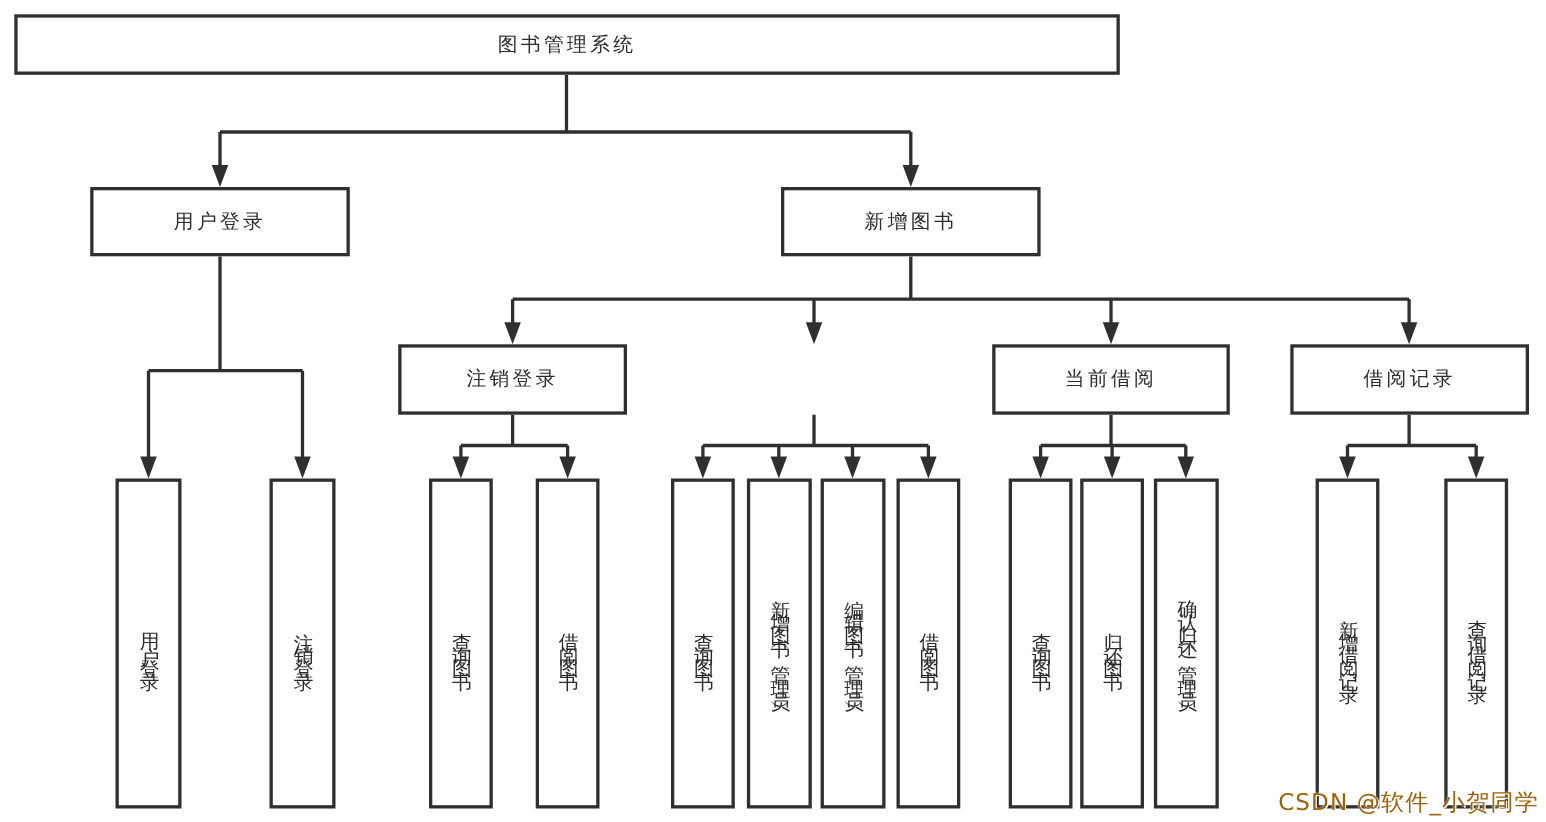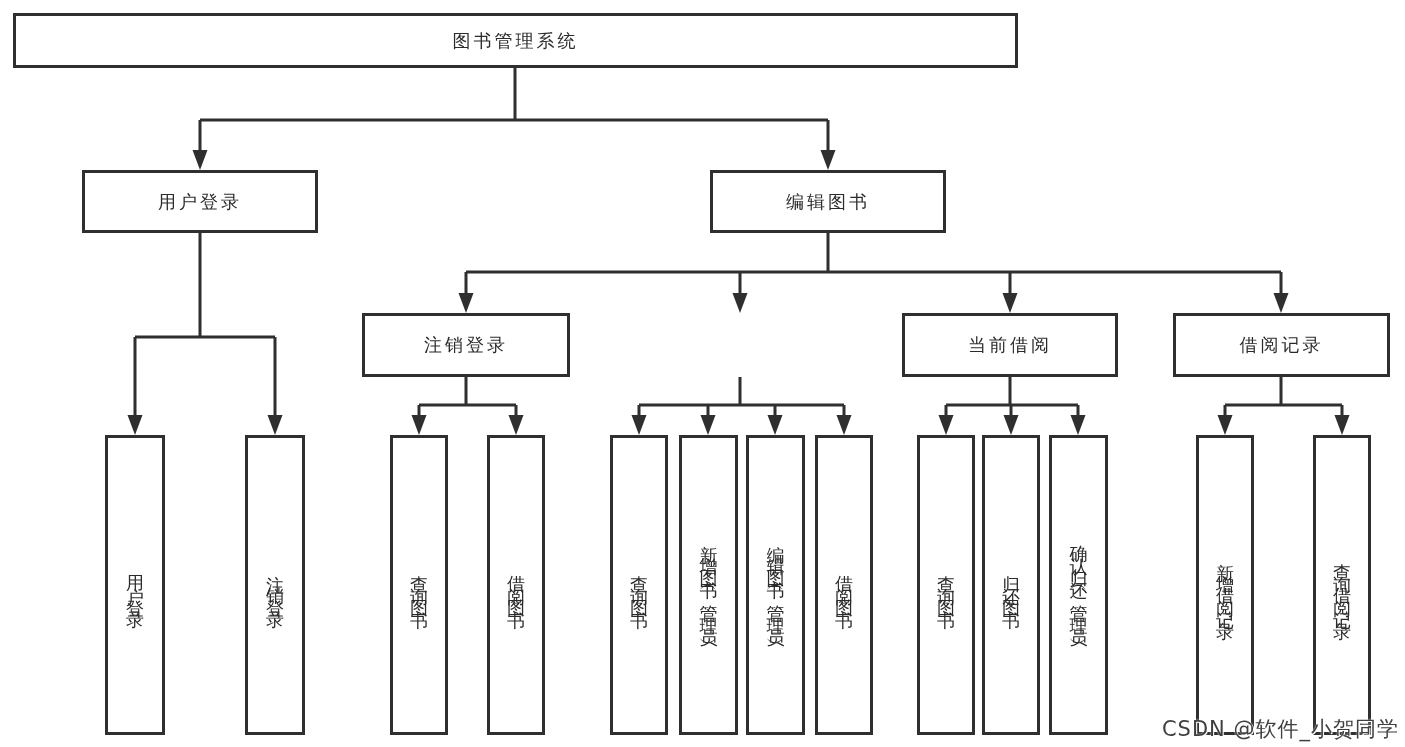--- a/index.html
+++ b/index.html
@@ -43,21 +43,21 @@
     text-orientation: mixed;
     letter-spacing: 12px;
     white-space: normal;
     line-height: 1;
   }
   .watermark {
     position: absolute;
     right: 6px;
     bottom: 4px;
     font-size: 21px;
-    color: #404040;
+    color: #a16207;
     text-shadow: 0 0 2px #ffffff, 1px 1px 0 #ffffff;
     z-index: 3;
     letter-spacing: 1px;
   }
 </style>
 </head>
 <body>
 
 <div class="canvas">
 
@@ -102,21 +102,21 @@
   </svg>
 
   <div class="box" style="left:13px;top:13px;width:1005px;height:55px">
     <span class="lbl">图书管理系统</span>
   </div>
 
   <div class="box" style="left:82px;top:170px;width:236px;height:63px">
     <span class="lbl">用户登录</span>
   </div>
   <div class="box" style="left:710px;top:170px;width:236px;height:63px">
-    <span class="lbl">编辑图书</span>
+    <span class="lbl">新增图书</span>
   </div>
 
   <div class="box" style="left:362px;top:313px;width:208px;height:64px">
     <span class="lbl">注销登录</span>
   </div>
   <div class="box" style="left:1173px;top:313px;width:217px;height:64px">
     <span class="lbl">借阅记录</span>
   </div>
   <div class="box" style="left:902px;top:313px;width:216px;height:64px">
     <span class="lbl">当前借阅</span>

